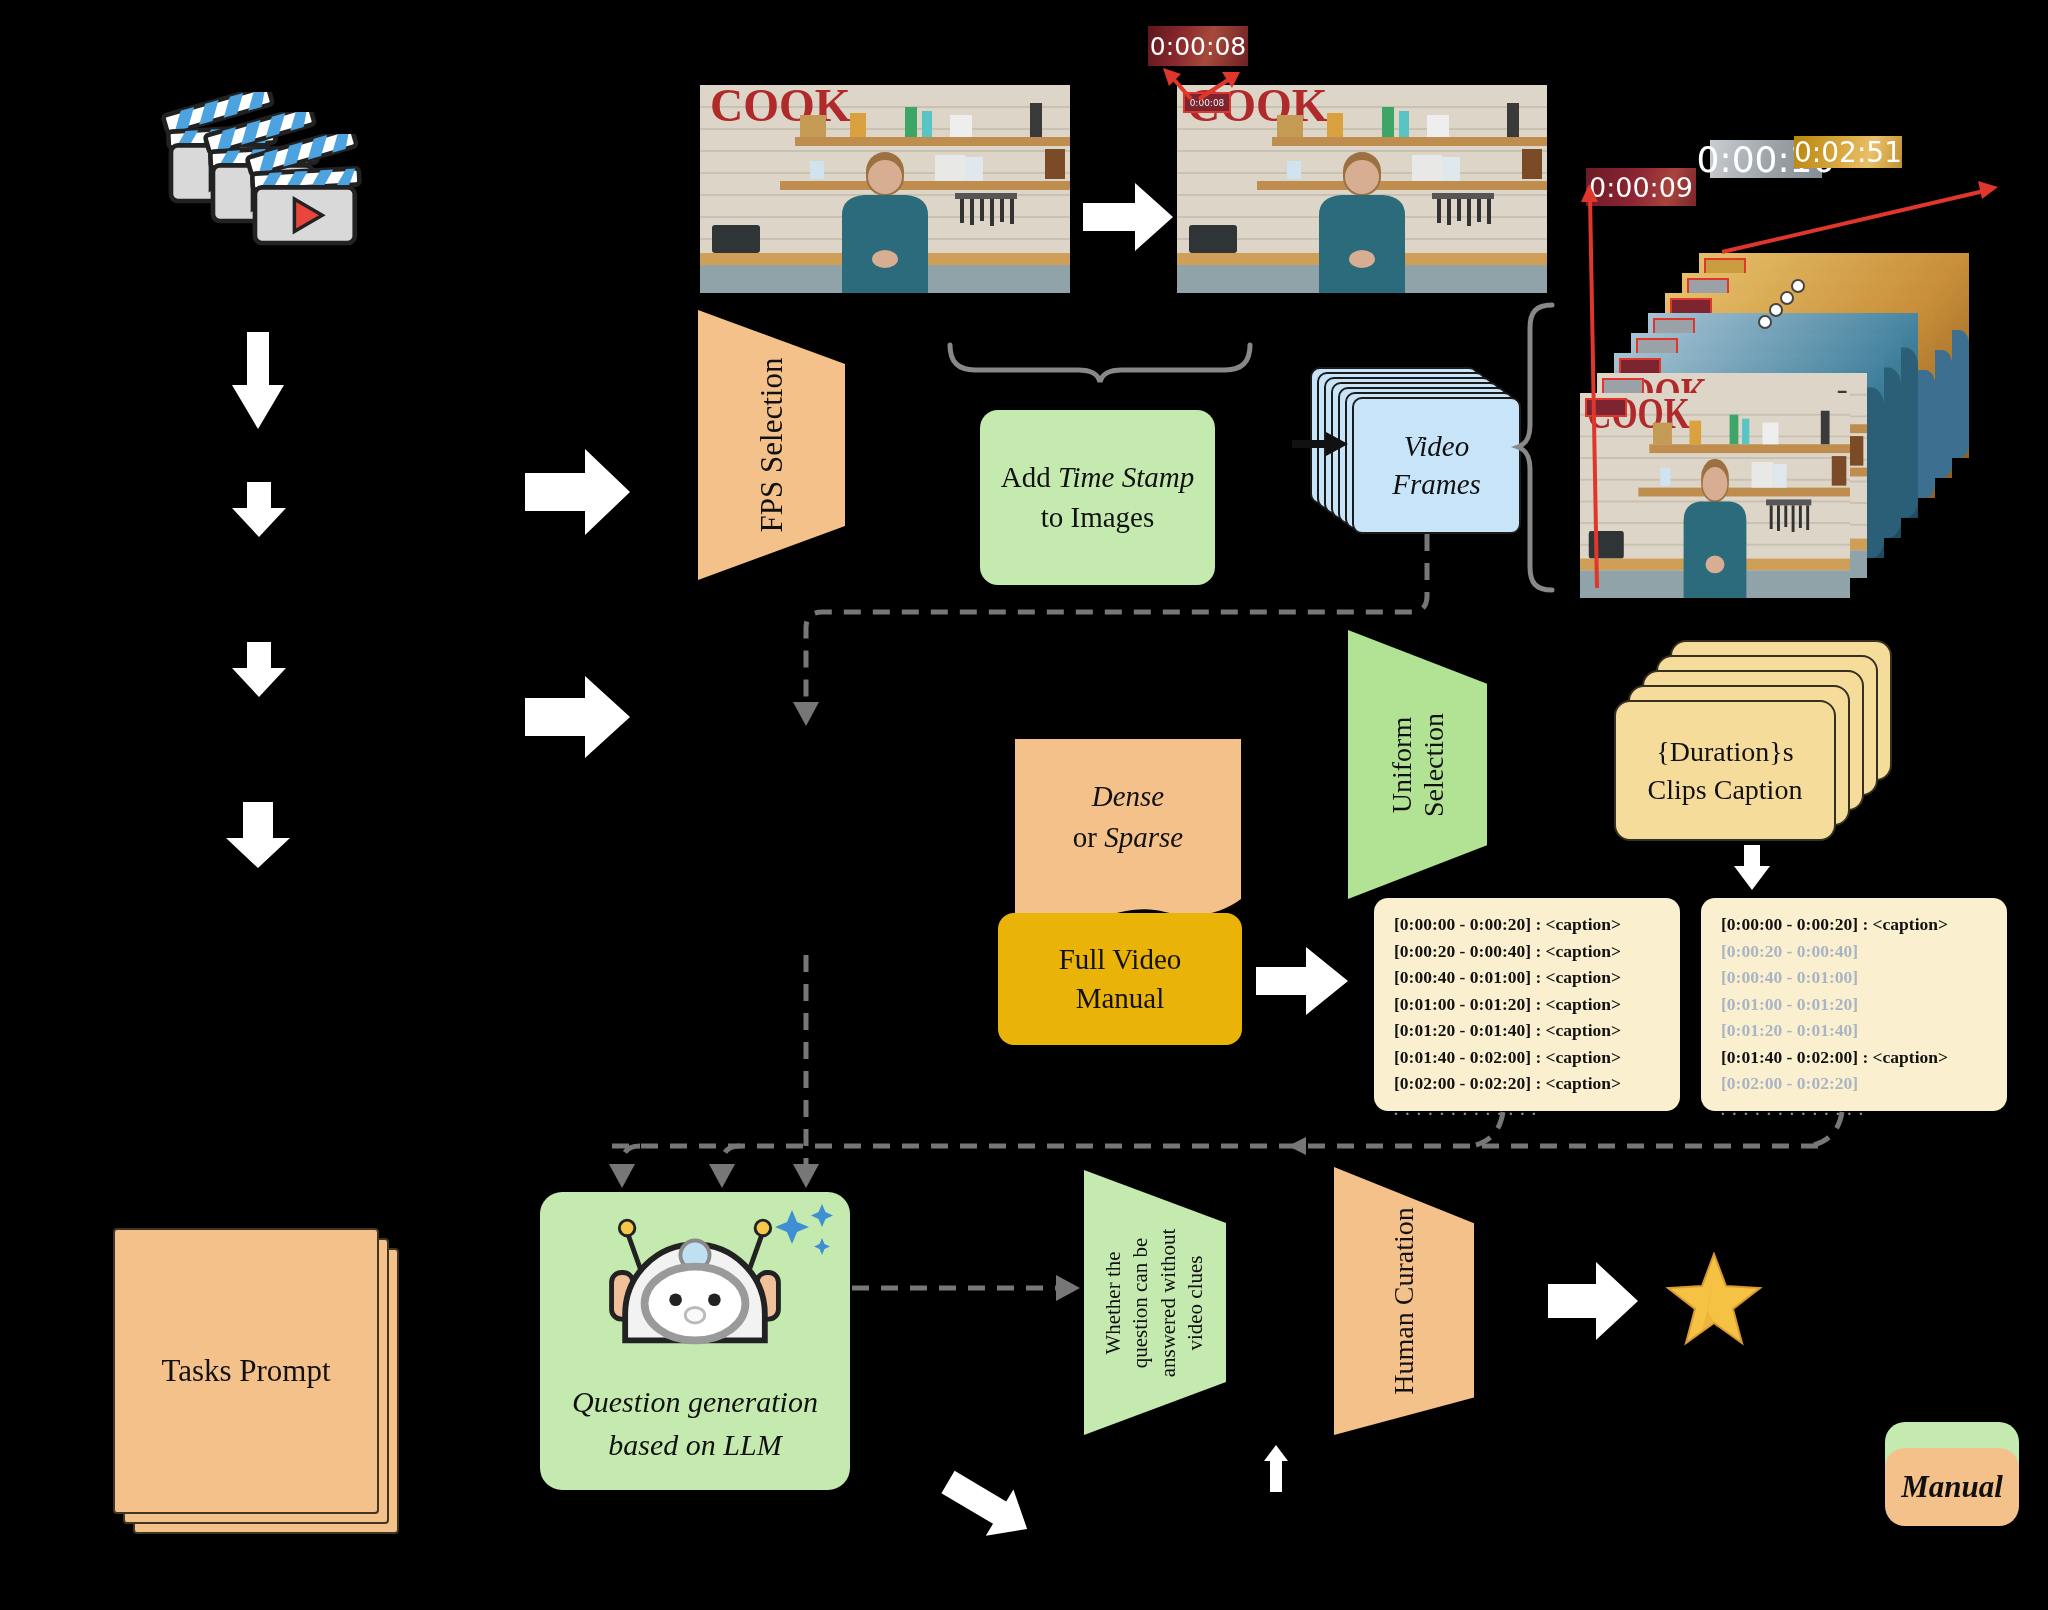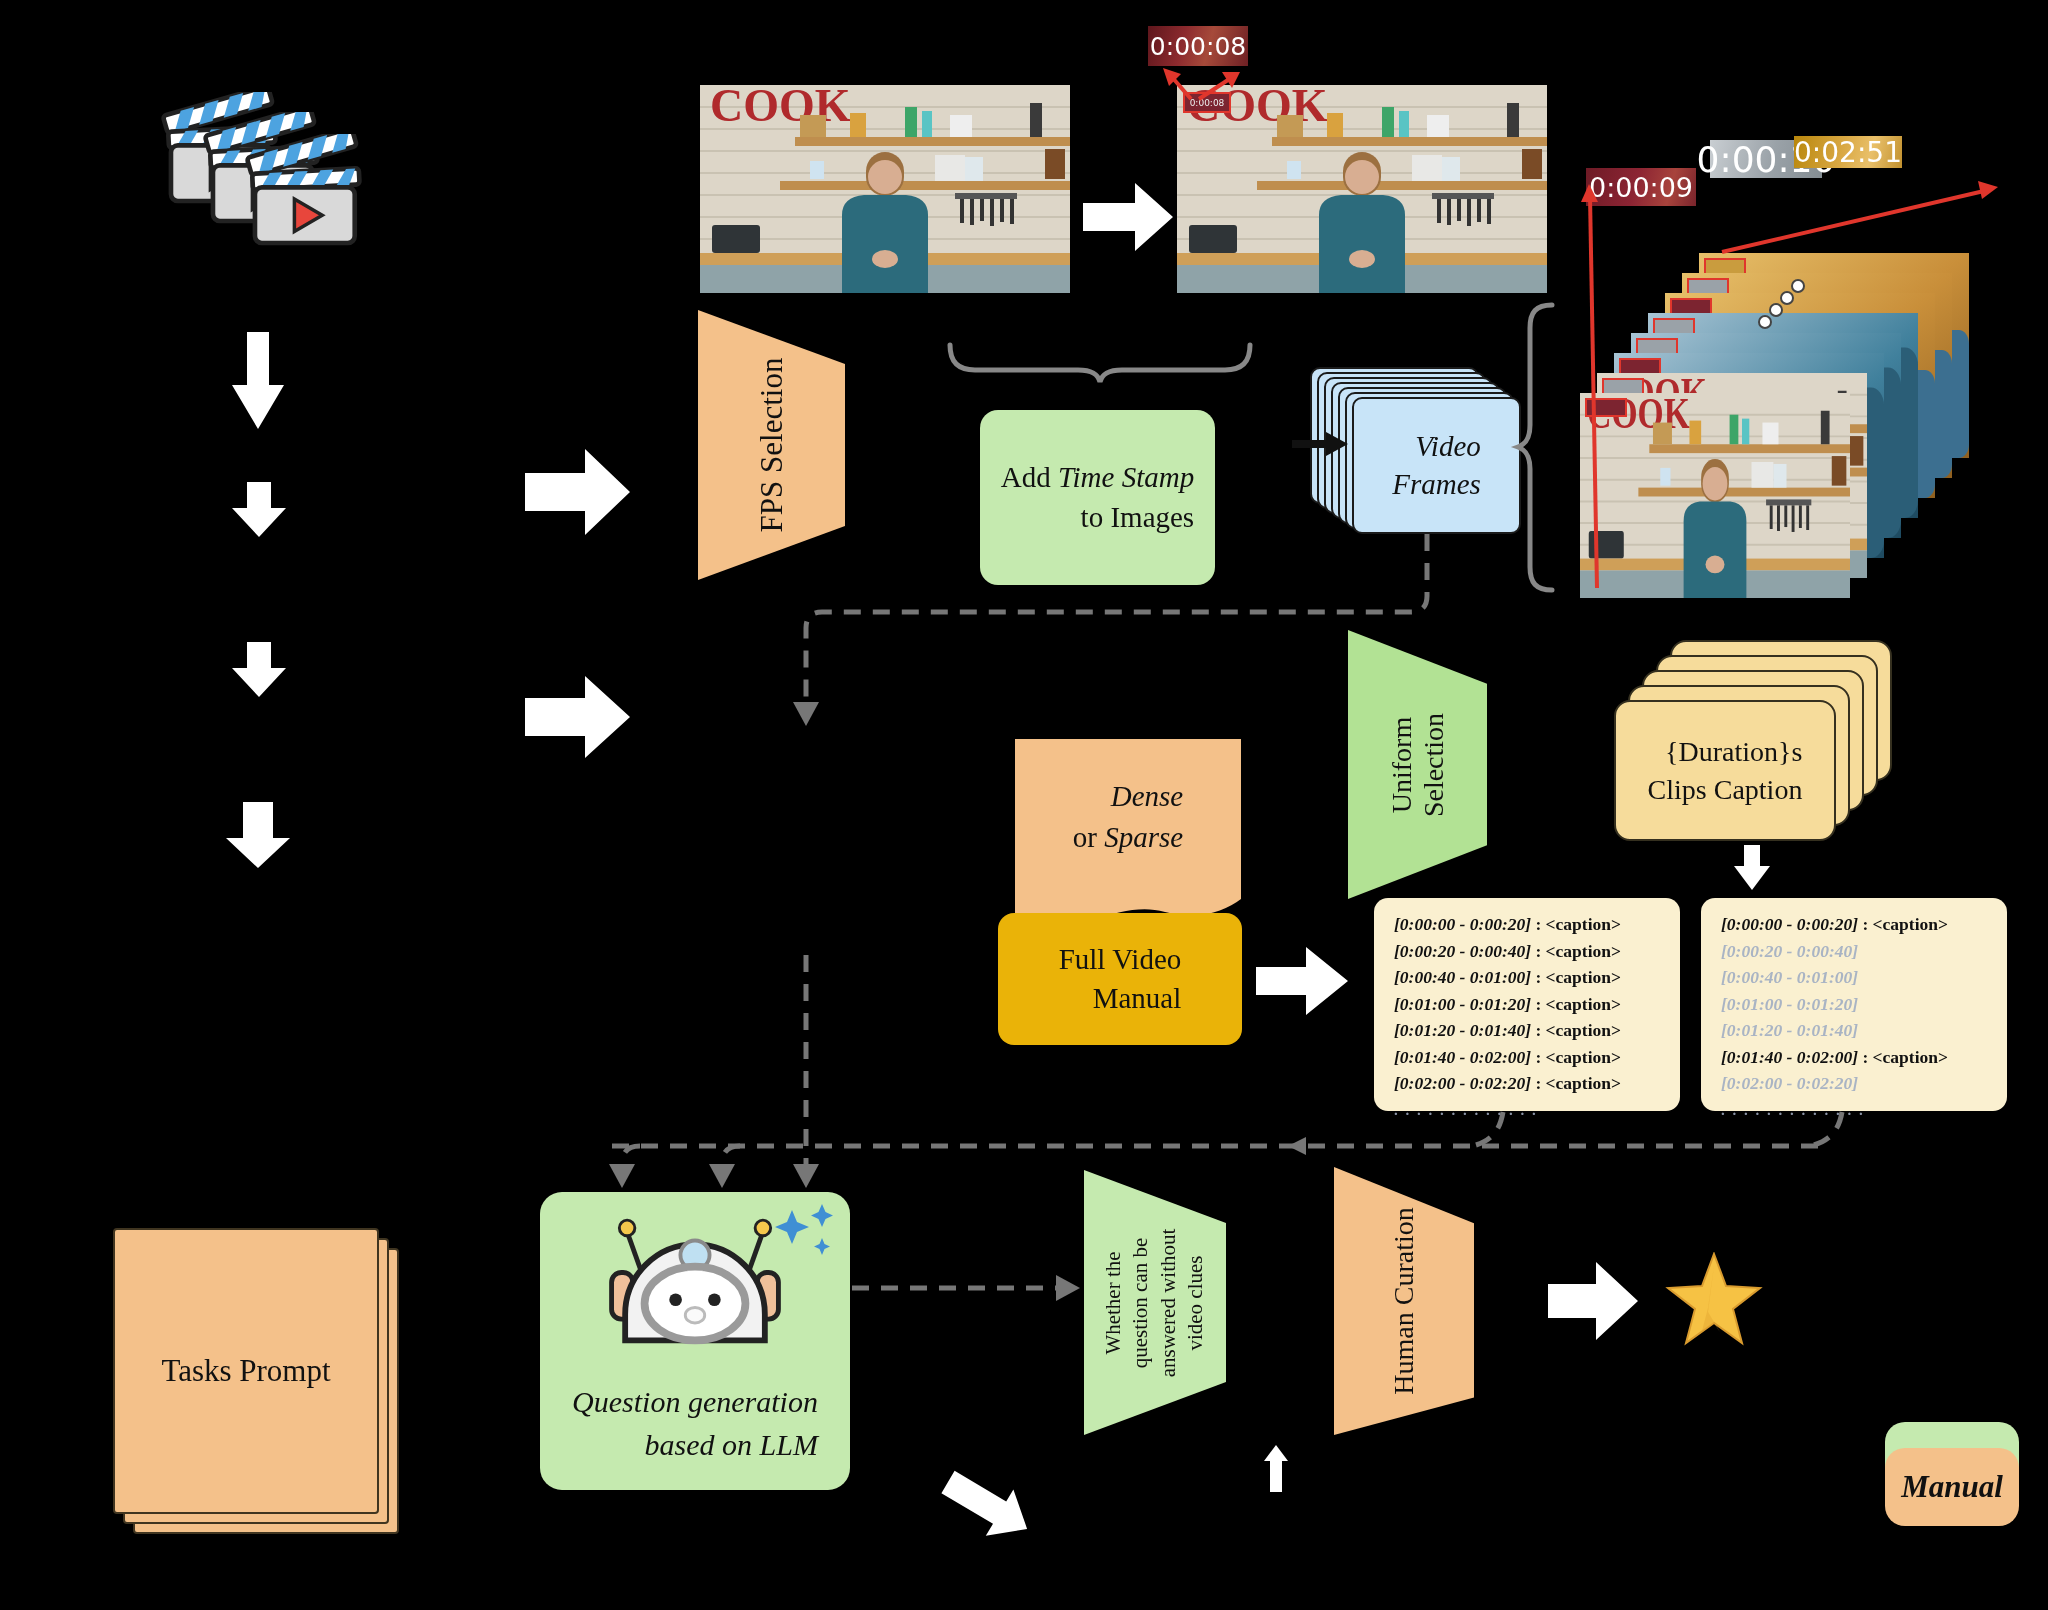--- a/index.html
+++ b/index.html
@@ -1,39 +1,39 @@
 <!DOCTYPE html>
 <html><head>
 <meta charset="utf-8">
 <style>
   html,body{margin:0;padding:0;background:#000;}
   #stage{position:relative;width:2048px;height:1610px;background:#000;overflow:hidden;
          font-family:"Liberation Serif","DejaVu Serif",serif;color:#111;}
   .abs{position:absolute;}
-  .center{display:flex;align-items:center;justify-content:center;text-align:right;font-family:Liberation Serif, serif;}
+  .center{display:flex;align-items:center;justify-content:center;text-align:center;font-family:Liberation Serif, serif;}
   
   .orange{background:#F4C18A;}
   .green{background:#C5EAAF;}
   .green2{background:#B2E294;}
   .yellow{background:#eab308;}
   .cream{background:#FAF0D0;}
   .bluecard{background:#C8E4F8;border:2px solid #1b1b1b;border-radius:10px;}
   .tancard{background:#F6DC9B;border:2px solid #35301f;border-radius:16px;}
   .rounded{border-radius:18px;}
   
   .trap{clip-path:polygon(0 0,100% 20%,100% 80%,0 100%);}
   .trap2{clip-path:polygon(0 0,100% 21%,100% 86%,0 100%);}
   
   .rot{position:absolute;left:50%;top:50%;transform:translate(-50%,-50%) rotate(-90deg);
        text-align:center;line-height:1.15;white-space:nowrap;}
   
   .flagtext{position:absolute;left:0;top:0;width:100%;height:78%;}
   
   .caplist{border-radius:14px;padding:13px 18px 6px 20px;font-size:17.5px;line-height:26.5px;}
-  .caplist .rng{font-style:italic;font-weight:600;}
+  .caplist .rng{font-weight:600;}
   .caplist .sfx{font-style:normal;font-weight:700;}
   .caplist .muted{color:#A9B4C4;}
   .caplist .dots{color:#8a93a6;font-size:15px;letter-spacing:2px;font-weight:700;}
   
   .ts{color:#fff;font-family:"DejaVu Sans","Liberation Sans",sans-serif;
       display:flex;align-items:center;justify-content:center;font-weight:500;}
   .ts08{background:linear-gradient(105deg,#5e161c,#8c2a2e 35%,#a64a3a 60%,#6e2024);}
   .ts09{background:linear-gradient(105deg,#6e1b26,#8c2433 45%,#a8433c 75%,#7a242c);margin-top:28px;}
   .ts10{background:linear-gradient(105deg,#c9ced2,#9aa2a8 55%,#848d93);}
   .ts251{background:linear-gradient(105deg,#b8860b,#d9a843 45%,#e9c06a 70%,#c2912f);}

